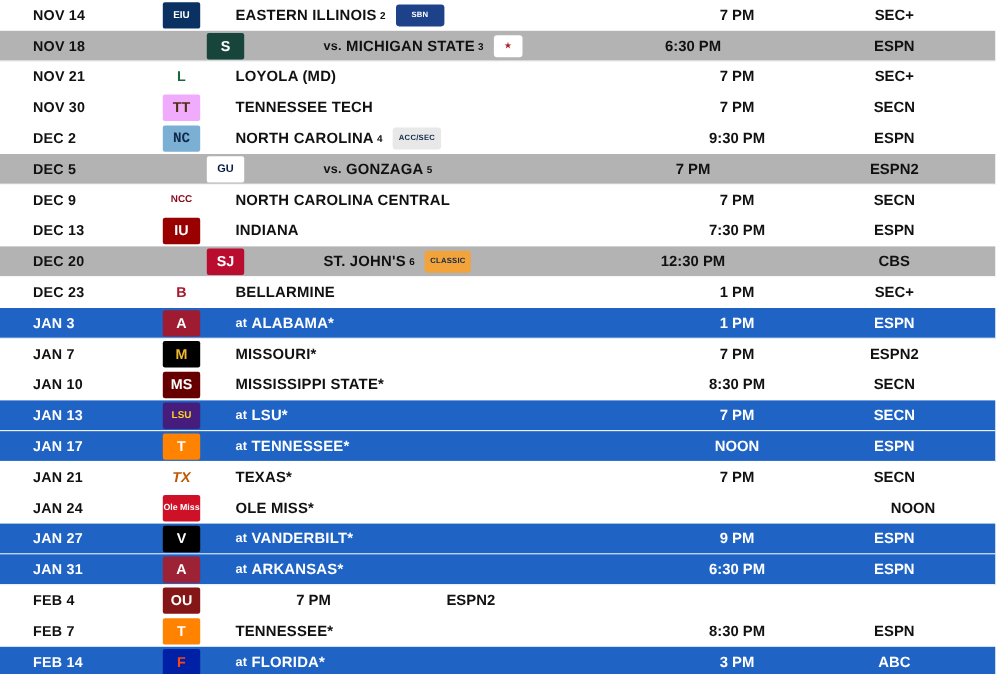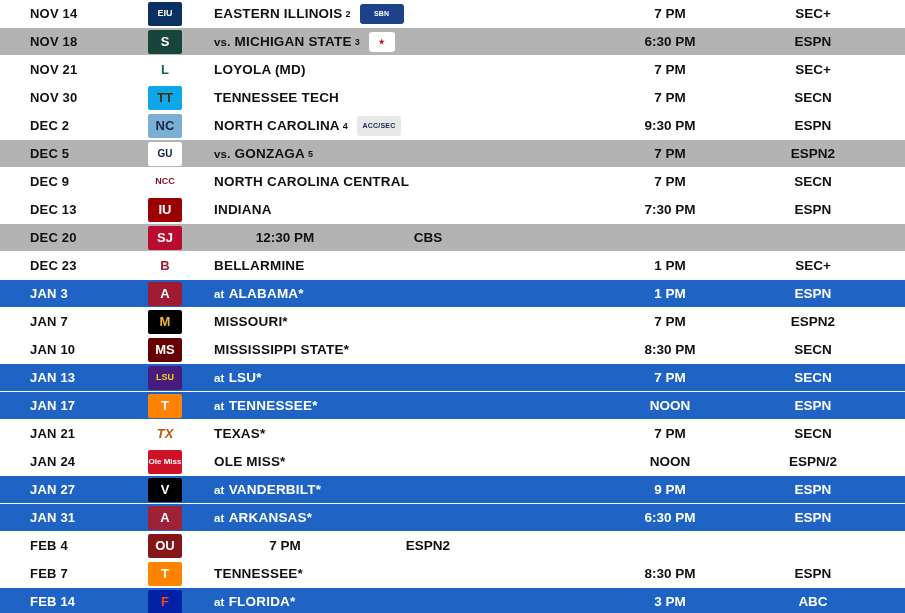--- a/index.html
+++ b/index.html
@@ -19,21 +19,21 @@
     flex-direction: column;
   }
   .row {
     display: flex;
     align-items: center;
     height: 28px;
     box-sizing: border-box;
     border-bottom: 1px solid #ffffff;
   }
   .row.white  { background: #ffffff; color: #111111; }
-  .row.gray   { background: #b3b3b3; color: #111111; }
+  .row.gray   { background: #b3b3b3; color: #111111; gap: 40px; }
   .row.blue   { background: #1f63c4; color: #ffffff; }
 
   .cell-date {
     width: 120px;
     padding-left: 30px;
     box-sizing: border-box;
     font-weight: bold;
     font-size: 13px;
     letter-spacing: 0.2px;
     white-space: nowrap;
@@ -144,32 +144,32 @@
       </div>
       <div class="cell-opp">
         <span class="opp-name">LOYOLA (MD)</span>
       </div>
       <div class="cell-time">7 PM</div>
       <div class="cell-net">SEC+</div>
     </div>
     <div class="row white">
       <div class="cell-date">NOV 30</div>
       <div class="cell-logo">
-        <span class="logo" style="background: #0ea5e9; color: rgb(75, 46, 14); font-size: 13px;">TT</span>
+        <span class="logo" style="background: #f0abfc; color: rgb(75, 46, 14); font-size: 13px;">TT</span>
       </div>
       <div class="cell-opp">
         <span class="opp-name">TENNESSEE TECH</span>
       </div>
       <div class="cell-time">7 PM</div>
       <div class="cell-net">SECN</div>
     </div>
     <div class="row white">
       <div class="cell-date">DEC 2</div>
       <div class="cell-logo">
-        <span class="logo" style="background: rgb(123, 175, 212); color: rgb(19, 41, 75); font-size: 13px;">NC</span>
+        <span class="logo" style="background: rgb(123, 175, 212); color: rgb(19, 41, 75); font-size: 13px; font-family: Liberation Mono, monospace;">NC</span>
       </div>
       <div class="cell-opp">
         <span class="opp-name">NORTH CAROLINA</span>
         <span class="opp-sup">4</span>
         <span class="event-badge" style="background: rgb(232, 232, 232); color: rgb(19, 41, 75); width: 44px; height: 20px; font-size: 7px; font-weight: bold; border-radius: 3px;">ACC/SEC</span>
       </div>
       <div class="cell-time">9:30 PM</div>
       <div class="cell-net">ESPN</div>
     </div>
     <div class="row gray">
@@ -205,20 +205,25 @@
         <span class="opp-name">INDIANA</span>
       </div>
       <div class="cell-time">7:30 PM</div>
       <div class="cell-net">ESPN</div>
     </div>
     <div class="row gray">
       <div class="cell-date">DEC 20</div>
       <div class="cell-logo">
         <span class="logo" style="background: rgb(186, 12, 47); color: rgb(255, 255, 255); font-size: 13px;">SJ</span>
       </div>
+      <div class="cell-opp">
+        <span class="opp-name">ST. JOHN'S</span>
+        <span class="opp-sup">6</span>
+        <span class="event-badge" style="background: rgb(242, 163, 58); color: rgb(19, 41, 75); width: 42px; height: 20px; font-size: 7px; font-weight: bold; border-radius: 3px;">CLASSIC</span>
+      </div>
       <div class="cell-time">12:30 PM</div>
       <div class="cell-net">CBS</div>
     </div>
     <div class="row white">
       <div class="cell-date">DEC 23</div>
       <div class="cell-logo">
         <span class="logo" style="background: rgb(255, 255, 255); color: rgb(166, 25, 46); font-size: 13px;">B</span>
       </div>
       <div class="cell-opp">
         <span class="opp-name">BELLARMINE</span>
@@ -297,21 +302,20 @@
     </div>
     <div class="row white">
       <div class="cell-date">JAN 24</div>
       <div class="cell-logo">
         <span class="logo" style="background: rgb(206, 17, 38); color: rgb(255, 255, 255); font-size: 8px;">Ole Miss</span>
       </div>
       <div class="cell-opp">
         <span class="opp-name">OLE MISS*</span>
       </div>
       <div class="cell-time">NOON</div>
-      <div class="cell-net">ESPN/2</div>
     </div>
     <div class="row blue">
       <div class="cell-date">JAN 27</div>
       <div class="cell-logo">
         <span class="logo" style="background: rgb(0, 0, 0); color: rgb(255, 255, 255); font-size: 13px;">V</span>
       </div>
       <div class="cell-opp">
         <span class="opp-prefix">at</span>
         <span class="opp-name">VANDERBILT*</span>
       </div>

